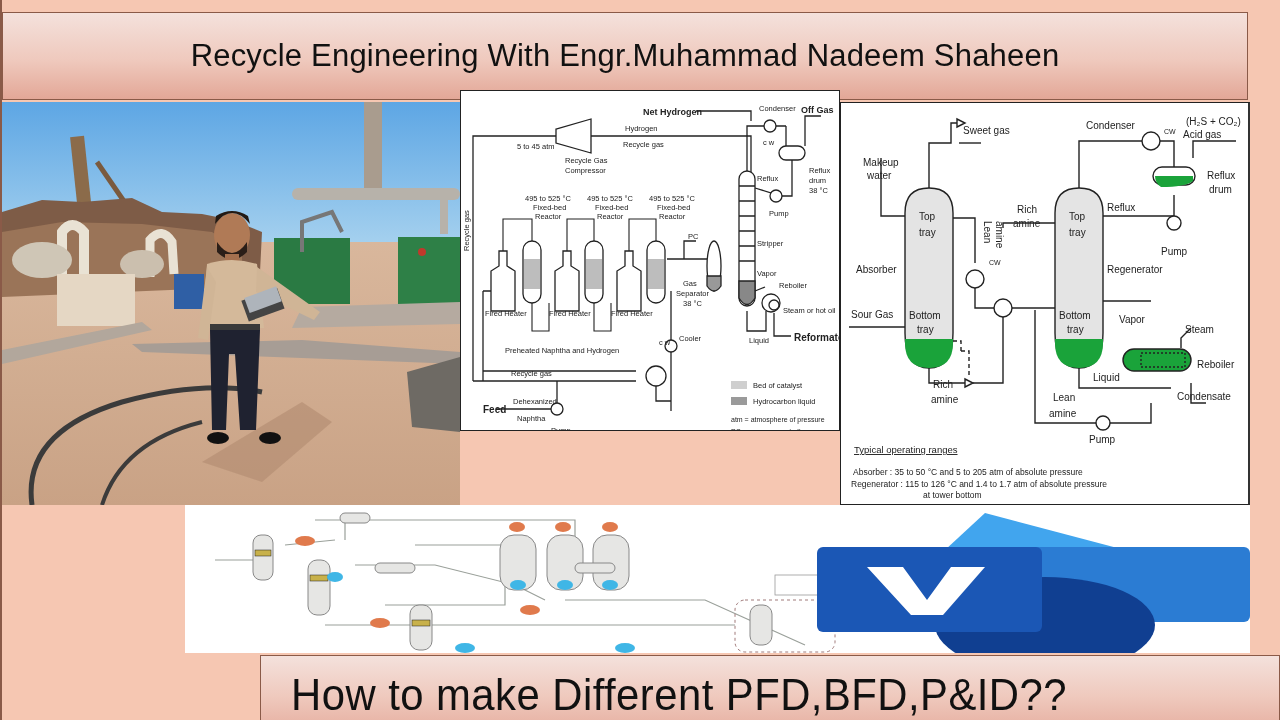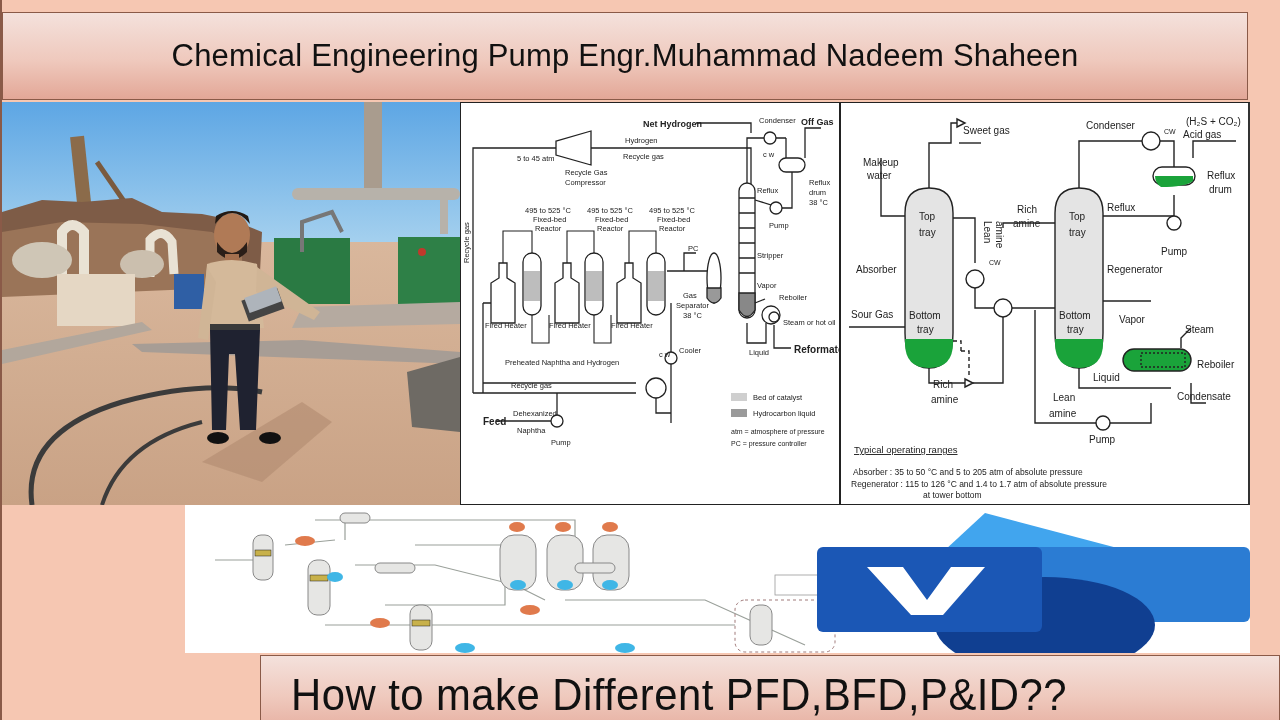--- a/index.html
+++ b/index.html
@@ -2,36 +2,36 @@
 <html><head>
 <meta charset="utf-8">
 <style>
   html,body{margin:0;padding:0;}
   body{width:1280px;height:720px;overflow:hidden;background:#f6c7b2;position:relative;font-family:"Liberation Sans",sans-serif;}
   .title-bar{position:absolute;left:2px;top:12px;width:1246px;height:88px;border:1px solid #8a5a48;box-sizing:border-box;
     background:linear-gradient(#f4e1dc 0%,#efc9bd 55%,#e3a797 100%);display:flex;align-items:center;justify-content:center;}
   .title-bar span{font-size:31px;color:#111;letter-spacing:0.2px;}
   .photo{position:absolute;left:2px;top:102px;width:458px;height:403px;overflow:hidden;background:#7db7e6;}
   .panel{position:absolute;background:#fff;border:1px solid #222;box-sizing:border-box;overflow:hidden;}
-  .reform{left:460px;top:102px;width:380px;height:403px;text-align:right;}
+  .reform{left:460px;top:90px;width:380px;height:341px;text-align:right;}
   .amine{left:840px;top:102px;width:410px;height:403px;border-right:2px solid #333;}
   .pfd-strip{position:absolute;left:185px;top:505px;width:1065px;height:148px;background:#fff;overflow:hidden;}
   .bottom-bar{position:absolute;left:260px;top:655px;width:1020px;height:70px;border:1px solid #8a5a48;box-sizing:border-box;
     background:linear-gradient(#f4e1dc 0%,#efc9bd 60%,#e8b4a6 100%);}
   .bottom-bar span{position:absolute;left:30px;top:14px;font-size:44px;color:#111;font-family:"Liberation Sans",sans-serif;transform:scaleX(0.95);transform-origin:left;letter-spacing:0.5px;}
   svg text{font-family:"Liberation Sans",sans-serif;}
   .left-edge{position:absolute;left:0;top:0;width:2px;height:720px;background:#8a5a48;}
 </style>
 </head>
 <body>
 
 <div class="left-edge"></div>
 
 <div class="title-bar">
-  <span>Chemical Engineering Pump Engr.Muhammad Nadeem Shaheen</span>
+  <span>Recycle Engineering With Engr.Muhammad Nadeem Shaheen</span>
 </div>
 
 <div class="photo">
   <svg width="458" height="403" viewBox="0 0 458 403">
     <defs>
       <linearGradient id="sky" x1="0" y1="0" x2="0" y2="1">
           <stop offset="0" stop-color="#5da6e4"></stop>
           <stop offset="1" stop-color="#a9d3ef"></stop>
         </linearGradient>
       <linearGradient id="ground" x1="0" y1="0" x2="0" y2="1">

